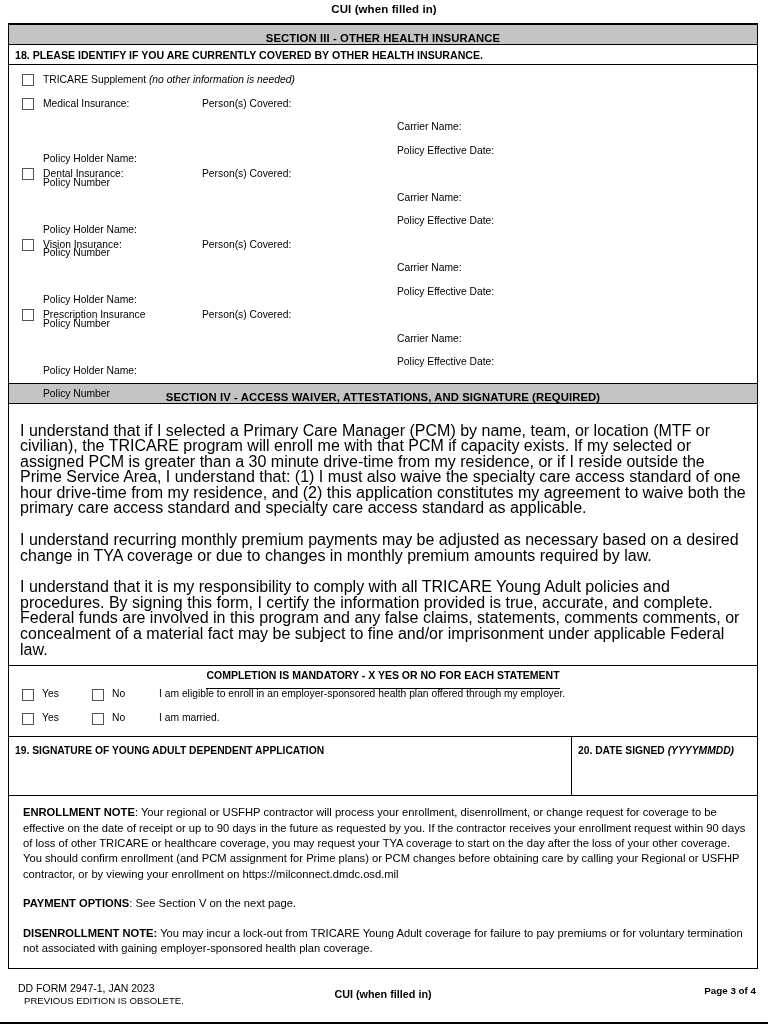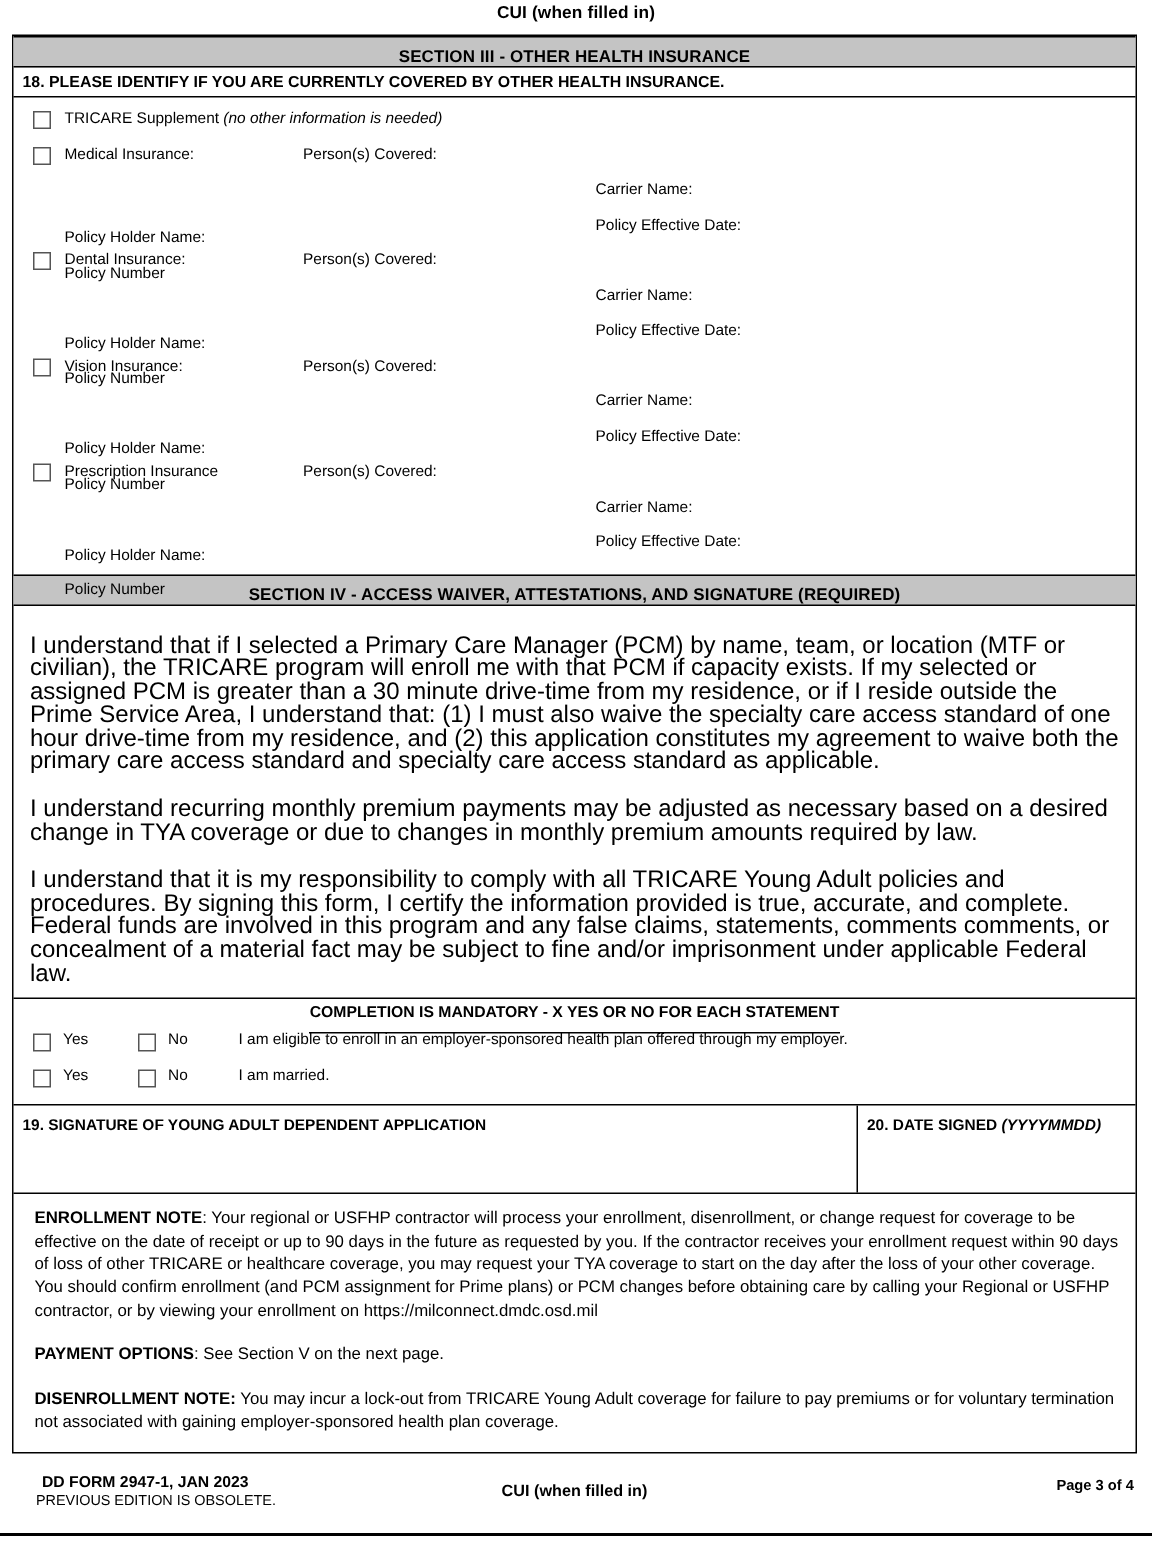--- a/index.html
+++ b/index.html
@@ -231,23 +231,23 @@
   
   .footer {
     position: absolute;
     left: 8px;
     top: 982px;
     width: 750px;
     height: 34px;
   }
   .f-left-1 {
     position: absolute;
-    left: 20px; top: 0;
+    left: 10px; top: 0;
     font-size: 10.5px;
-    font-weight: bold;
+    font-weight: normal;
   }
   .f-left-2 {
     position: absolute;
     left: 4px; top: 13px;
     font-size: 9.6px;
     margin-left: 12px;
   }
   .f-center {
     position: absolute;
     left: 0; top: 6px;

